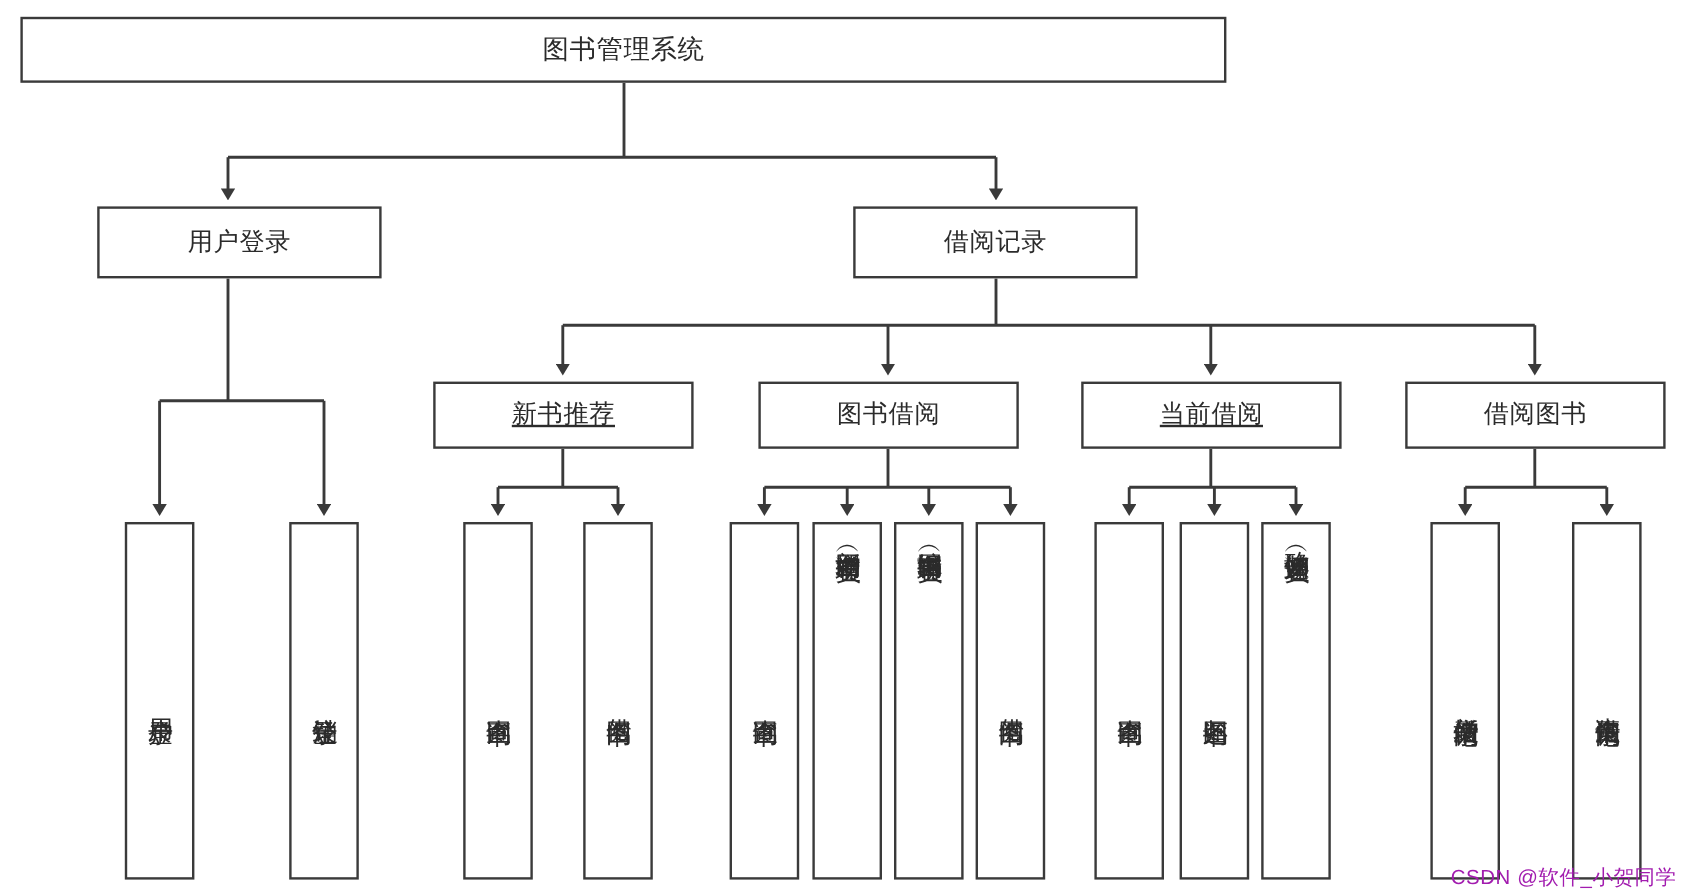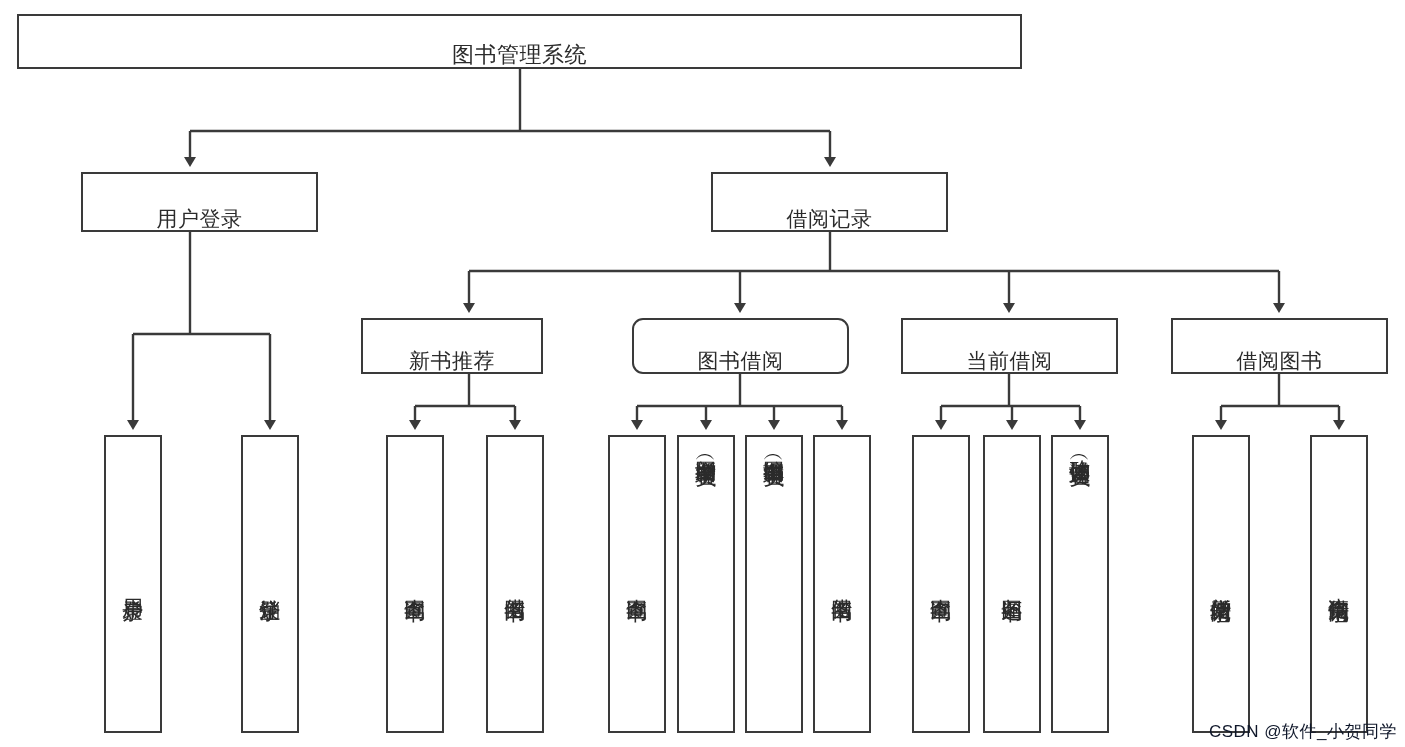--- a/index.html
+++ b/index.html
@@ -26,21 +26,21 @@
     width: 1405px;
     height: 747px;
     pointer-events: none;
   }
   .node {
     position: absolute;
     box-sizing: border-box;
     background: #ffffff;
     border: 2px solid #3a3a3a;
     display: flex;
-    align-items: flex-end;
+    align-items: center;
     justify-content: center;
     color: #2b2b2b;
   }
   .node.horizontal {
     font-size: 21px;
     line-height: 1.1;
     letter-spacing: 0.5px;
     white-space: nowrap;
   }
   .node.root {
@@ -62,21 +62,21 @@
   }
   .node.leaf.centered {
     align-items: center;
     padding-top: 0;
   }
   .watermark {
     position: absolute;
     right: 8px;
     bottom: 4px;
     font-size: 17px;
-    color: #0f172a;
+    color: #a21caf;
     letter-spacing: 0.5px;
     white-space: nowrap;
   }
 </style>
 </head>
 <body>
 
 <div id="diagram-root">
 
   <svg class="edges" viewBox="0 0 1405 747" xmlns="http://www.w3.org/2000/svg">
@@ -125,27 +125,27 @@
   <div id="node-layer">
       <div class="node root horizontal" style="left: 17px; top: 14px; width: 1005px; height: 55px;">
         <span>图书管理系统</span>
       </div>
       <div class="node level2 horizontal" style="left: 81px; top: 172px; width: 237px; height: 60px;">
         <span>用户登录</span>
       </div>
       <div class="node level2 horizontal" style="left: 711px; top: 172px; width: 237px; height: 60px;">
         <span>借阅记录</span>
       </div>
-      <div class="node level3 horizontal" style="left: 361px; top: 318px; width: 182px; height: 56px;">
+      <div class="node level3 horizontal" style="left: 361px; top: 318px; width: 217px; height: 56px; text-decoration: underline;">
         <span>新书推荐</span>
       </div>
-      <div class="node level3 horizontal" style="left: 632px; top: 318px; width: 217px; height: 56px; border-radius: 11px;">
+      <div class="node level3 horizontal" style="left: 632px; top: 318px; width: 217px; height: 56px;">
         <span>图书借阅</span>
       </div>
-      <div class="node level3 horizontal" style="left: 901px; top: 318px; width: 217px; height: 56px;">
+      <div class="node level3 horizontal" style="left: 901px; top: 318px; width: 217px; height: 56px; text-decoration: underline;">
         <span>当前借阅</span>
       </div>
       <div class="node level3 horizontal" style="left: 1171px; top: 318px; width: 217px; height: 56px;">
         <span>借阅图书</span>
       </div>
       <div class="node level4 leaf centered" style="left: 104px; top: 435px; width: 58px; height: 298px;">
         <span class="vtext">用户登录</span>
       </div>
       <div class="node level4 leaf centered" style="left: 241px; top: 435px; width: 58px; height: 298px;">
         <span class="vtext">注销登录</span>

